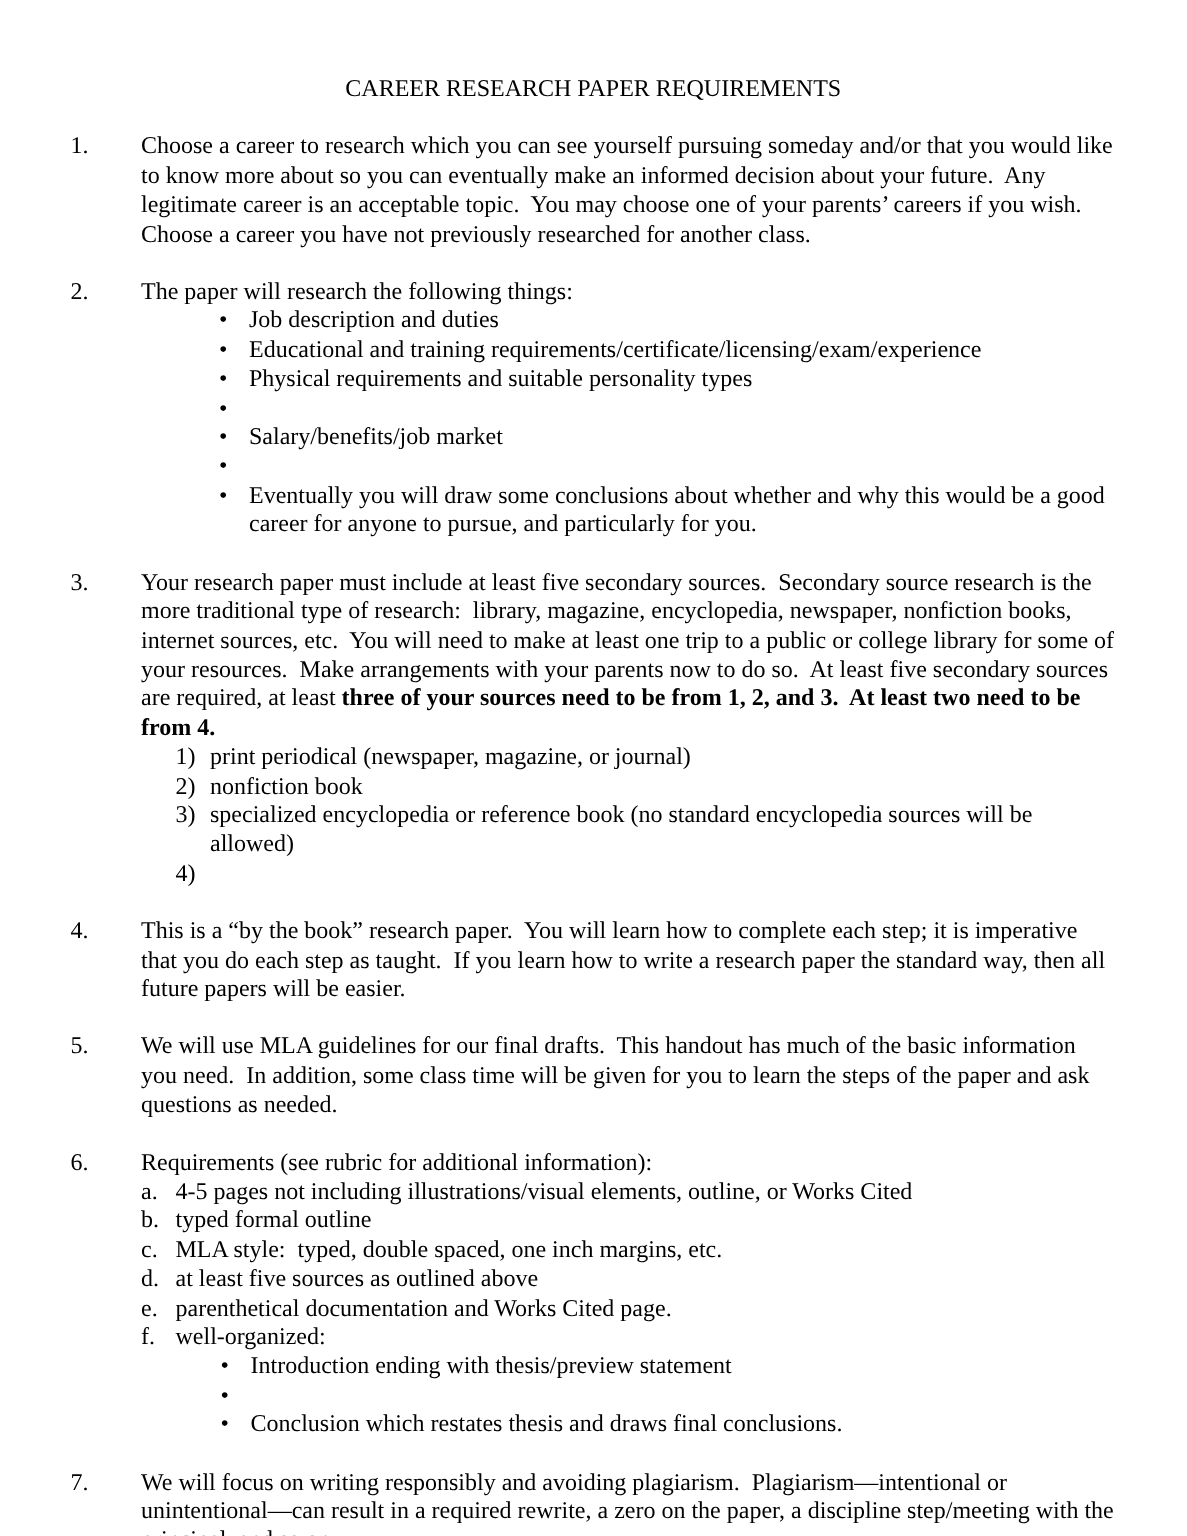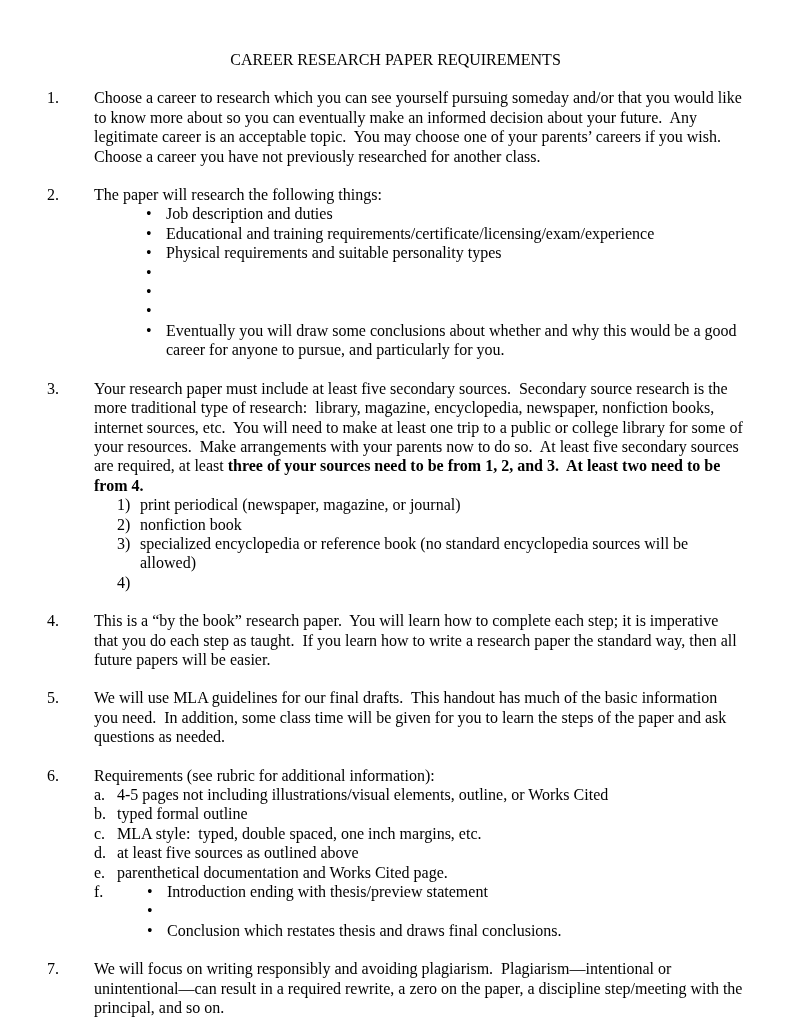--- a/index.html
+++ b/index.html
@@ -68,20 +68,21 @@
           </li>
         <li>
             <span class="marker">•</span>
             <span class="seg">Physical requirements and suitable personality types</span>
           </li>
         <li>
             <span class="marker">•</span>
           </li>
         <li>
             <span class="marker">•</span>
+            <span class="seg">Salary/benefits/job market</span>
           </li>
         <li>
             <span class="marker">•</span>
           </li>
         <li>
             <span class="marker">•</span>
             <span class="seg">Eventually you will draw some conclusions about whether and why this would be a good career for anyone to pursue, and particularly for you.</span>
           </li>
       </ul>
     </div>
@@ -146,20 +147,21 @@
             <span class="label">d.</span>
             <span class="seg">at least five sources as outlined above</span>
           </li>
         <li>
             <span class="label">e.</span>
             <span class="seg">parenthetical documentation and Works Cited page.</span>
           </li>
         <li>
           <span class="label">f.</span>
           <div class="subbody">
+            <p class="text">well-organized:</p>
             <ul class="bullets fb">
               <li>
                   <span class="marker">•</span>
                   <span class="seg">Introduction ending with thesis/preview statement</span>
                 </li>
               <li>
                   <span class="marker">•</span>
                 </li>
               <li>
                   <span class="marker">•</span>

